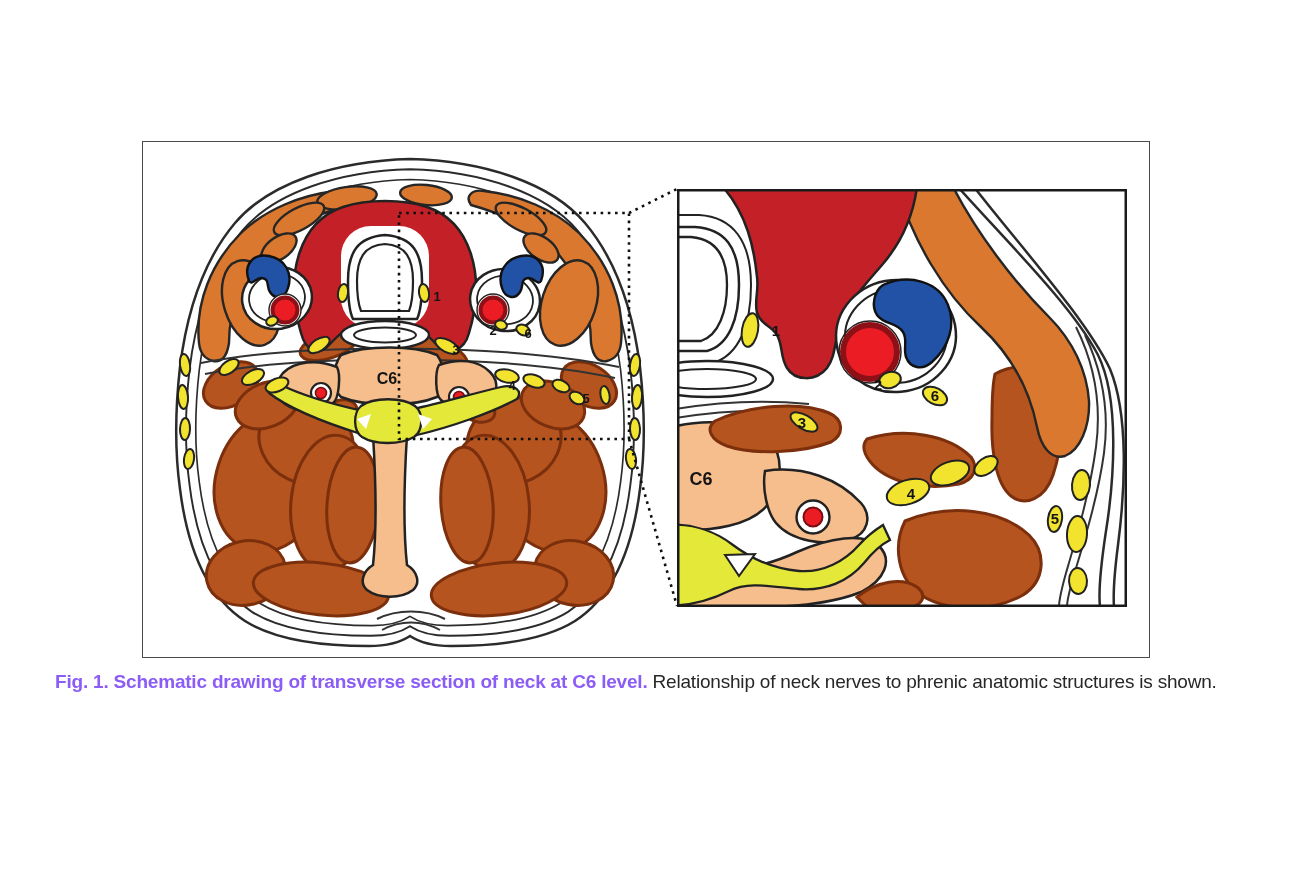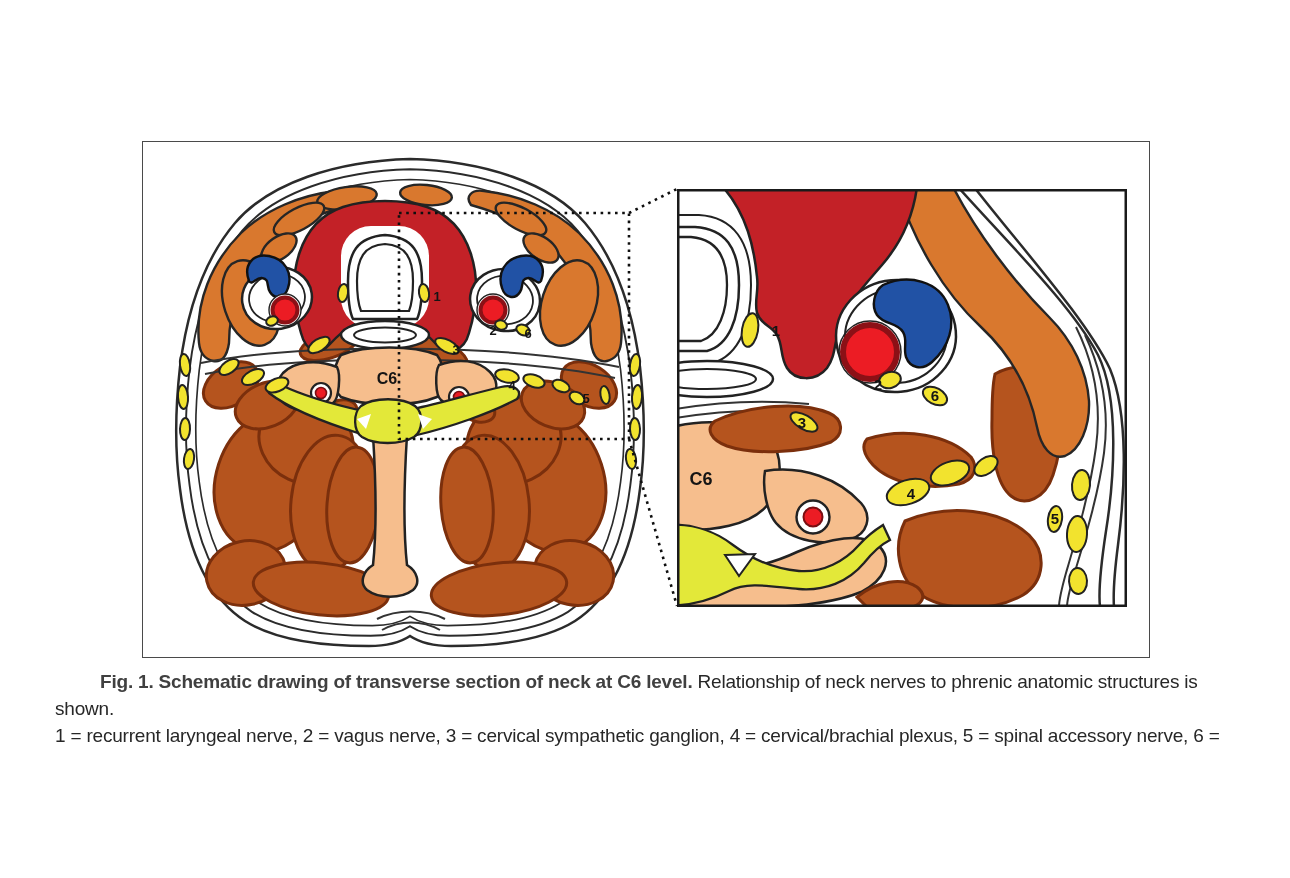--- a/index.html
+++ b/index.html
@@ -29,21 +29,21 @@
   .white-o{fill:#ffffff;stroke:var(--outline);stroke-width:2.5;}
   .thin-o{fill:none;stroke:var(--outline);stroke-width:2;}
   .fascia{fill:none;stroke:#333;stroke-width:2;}
   .lbl{font:700 13px "Liberation Sans",sans-serif;fill:#141414;text-anchor:middle;}
   .lbl-big{font:700 16px "Liberation Sans",sans-serif;fill:#141414;text-anchor:middle;}
   .ilbl{font:700 15px "Liberation Sans",sans-serif;fill:#141414;text-anchor:middle;}
   .ilbl-big{font:700 18px "Liberation Sans",sans-serif;fill:#141414;text-anchor:middle;}
   .dots{fill:none;stroke:#0f0f0f;stroke-width:2.6;stroke-dasharray:2.6 4.6;}
   .caption{position:absolute;left:55px;top:668px;width:1186px;color:var(--ink);
         font-size:19px;line-height:27px;letter-spacing:-0.2px;}
-  .caption b{color:#404040;margin-left:45px;}
+  .caption b{color:#8b5cf6;}
 </style>
 </head>
 <body>
 
 <div class="page">
   <div class="figure-panel">
 
     <svg class="main-svg" width="497" height="497" viewBox="0 0 497 497">
 
       <g>
@@ -271,15 +271,14 @@
 
     <svg class="overlay-svg" width="1008" height="517" viewBox="0 0 1008 517">
       <rect class="dots" x="256" y="71" width="230" height="226"></rect>
       <line class="dots" x1="486" y1="71" x2="534" y2="47"></line>
       <line class="dots" x1="486" y1="297" x2="534" y2="464"></line>
     </svg>
   </div>
 
   <div class="caption">
     <div><b>Fig. 1. Schematic drawing of transverse section of neck at C6 level.</b> <span>Relationship of neck nerves to phrenic anatomic structures is shown.</span></div>
-    <div>1 = recurrent laryngeal nerve, 2 = vagus nerve, 3 = cervical sympathetic ganglion, 4 = cervical/brachial plexus, 5 = spinal accessory nerve, 6 =</div>
   </div>
 </div>
 
 </body></html>

